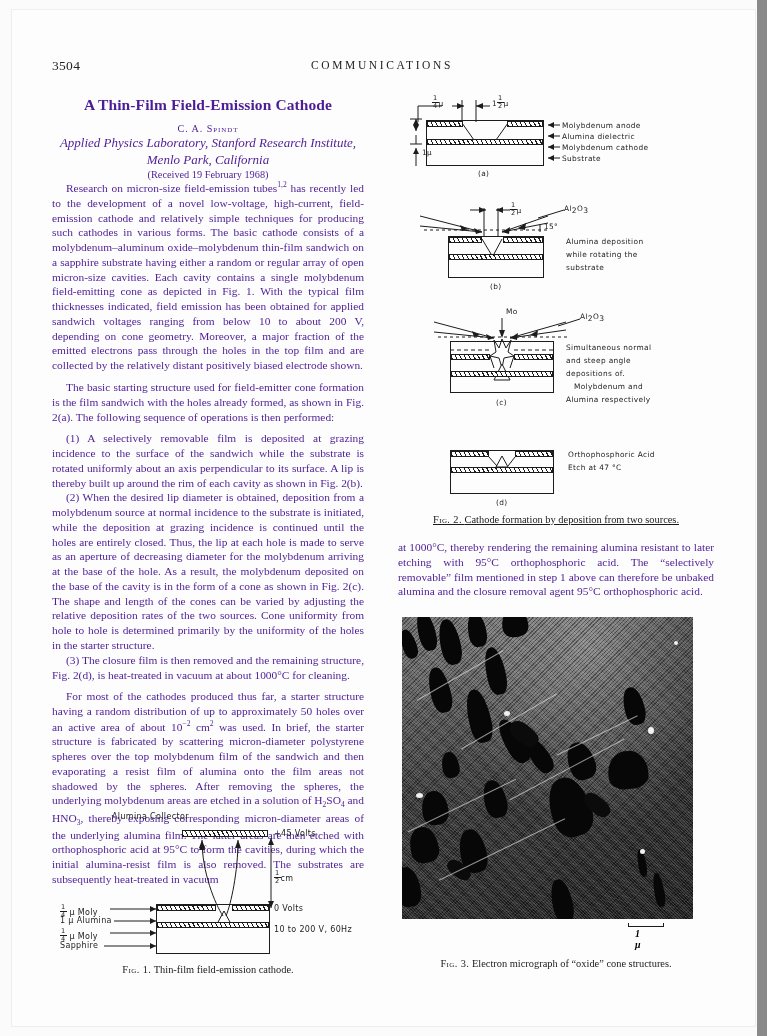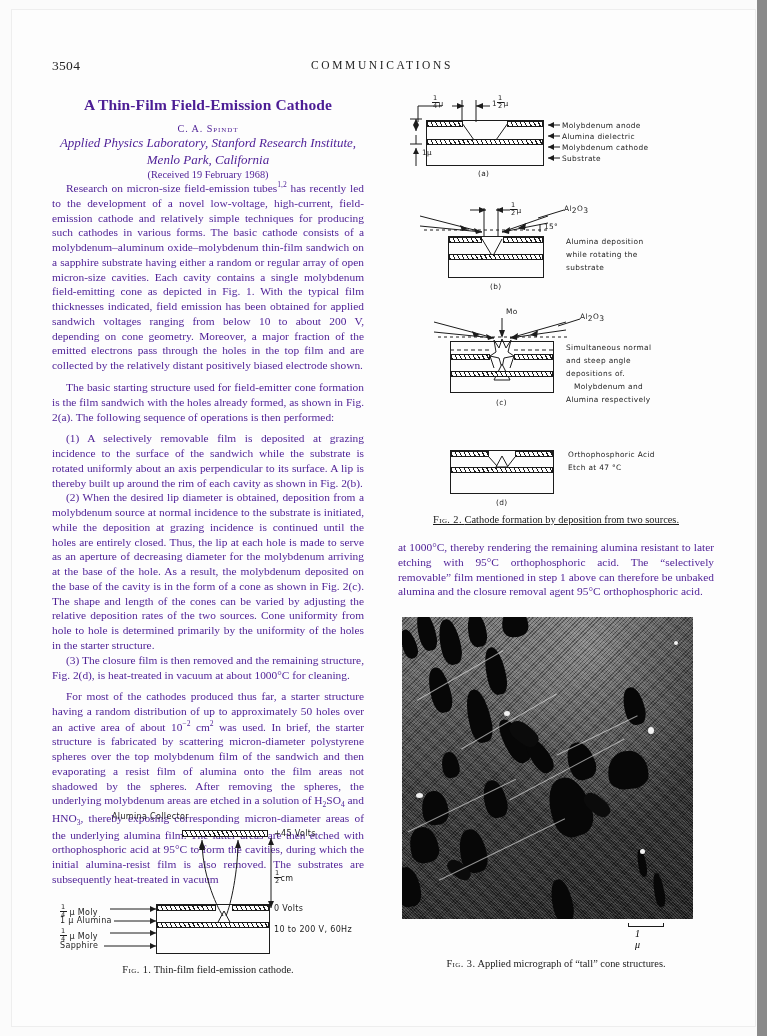--- a/index.html
+++ b/index.html
@@ -189,21 +189,21 @@
     position: absolute;
     background: #f2f2f2;
     border-radius: 50%;
   }
   #scalebar { position: absolute; left: 628px; top: 926px; }
   #scalebar .bar { position: absolute; left: 0; top: 0; width: 36px; height: 1px; background: #1c1c1c; }
   #scalebar .tl { position: absolute; left: 0; top: -3px; width: 1px; height: 4px; background: #1c1c1c; }
   #scalebar .tr { position: absolute; left: 35px; top: -3px; width: 1px; height: 4px; background: #1c1c1c; }
   #scalebar .txt {
     position: absolute; left: 7px; top: 2px;
-    font-family: "Liberation Serif", serif; font-size: 10px; font-style: italic;
+    font-family: "Liberation Serif", serif; font-size: 10px; font-style: italic; font-weight: bold;
   }
 </style>
 </head>
 <body>
 
 <div id="page">
   <div class="sheet"></div>
 
   <div id="runhead">
     <div id="folio">3504</div>
@@ -541,16 +541,16 @@
 
   <div id="scalebar">
     <div class="bar"></div>
     <div class="tl"></div>
     <div class="tr"></div>
     <div class="txt">1 μ</div>
   </div>
 
   <div class="caption" style="position:absolute; left:398px; top:958px; width:316px;">
     <span class="fg">Fig. 3.</span>
-    <span>Applied micrograph of “tall” cone structures.</span>
+    <span>Electron micrograph of “oxide” cone structures.</span>
   </div>
 
 </div>
 
 </body></html>

